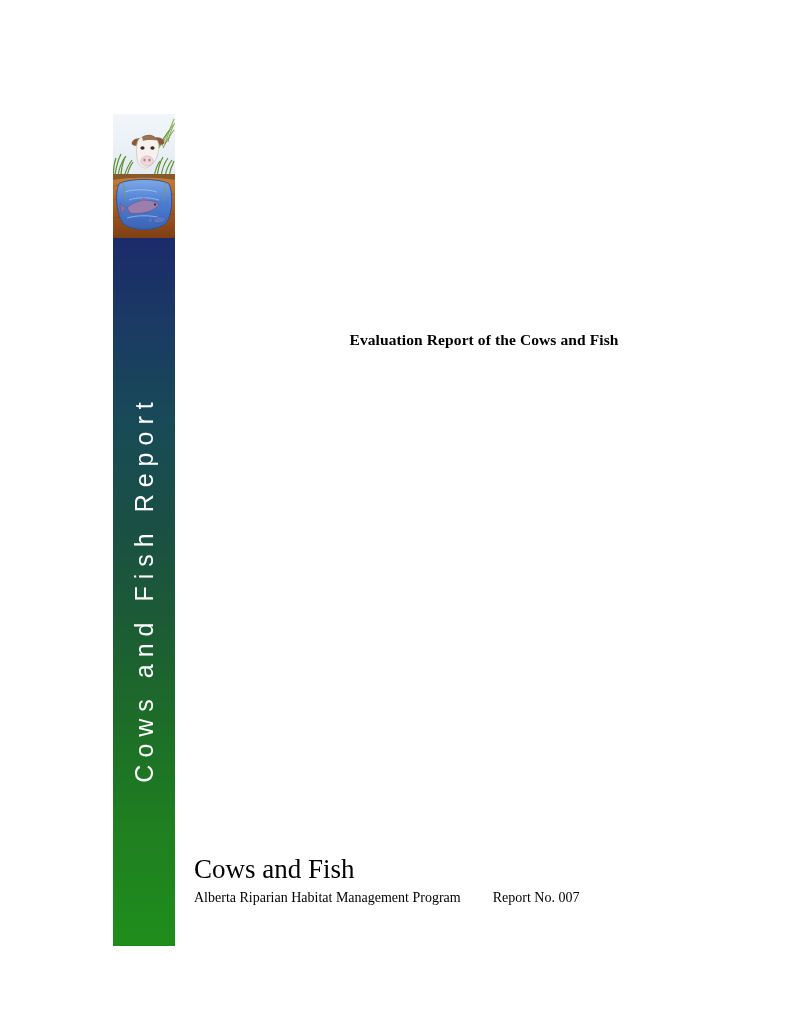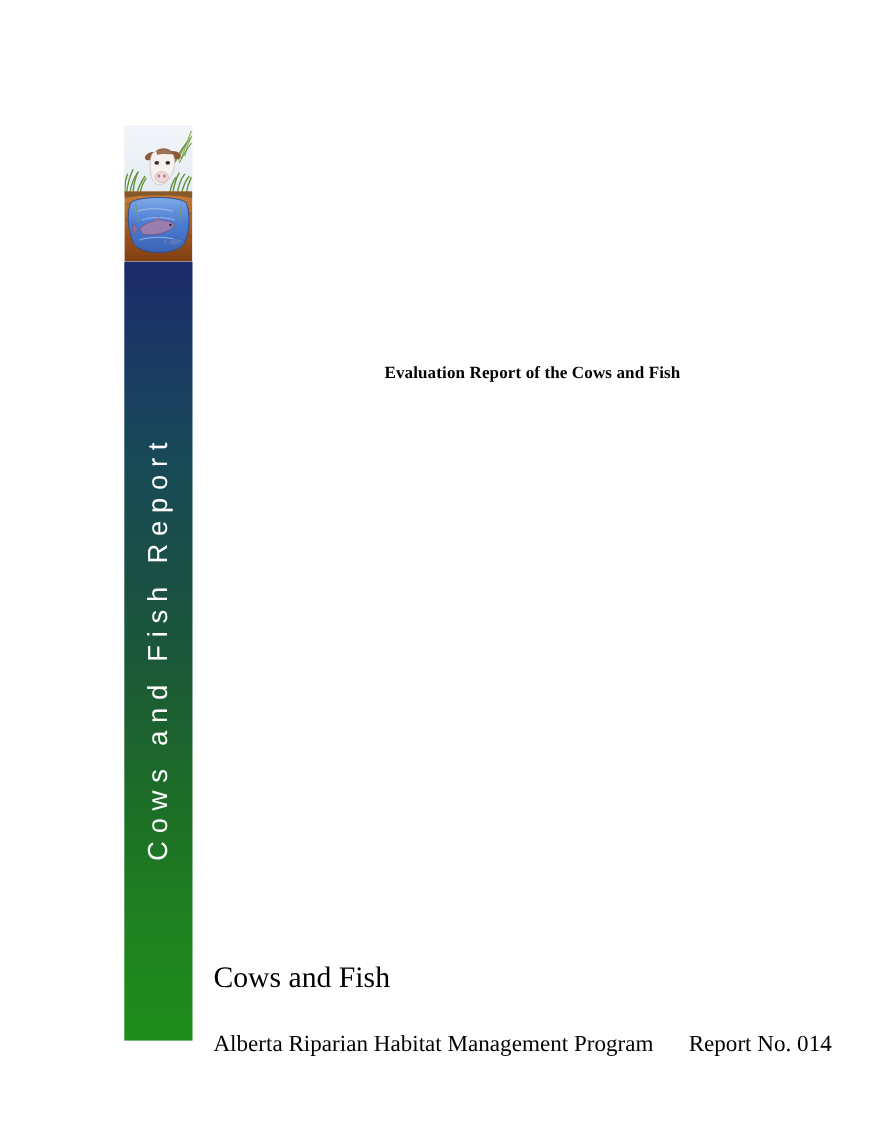--- a/index.html
+++ b/index.html
@@ -108,41 +108,40 @@
     font-size: 15.5px;
     line-height: 20px;
     letter-spacing: 0.1px;
     color: #000000;
   }
 
   
   .imprint {
     position: absolute;
     left: 194px;
-    top: 872px;
+    top: 853px;
     width: 580px;
   }
   .imprint-title {
     font-family: "Liberation Serif", serif;
     font-size: 27px;
     line-height: 32px;
     font-weight: 400;
     color: #000000;
     white-space: nowrap;
   }
   .imprint-sub {
     display: flex;
     align-items: baseline;
     font-family: "Liberation Serif", serif;
-    font-size: 21px;
+    font-size: 14px;
     line-height: 26px;
     font-weight: 400;
     color: #000000;
     white-space: nowrap;
-    margin-top: 31px;
   }
   .imprint-program { }
   .imprint-report {
     margin-left: 32px;
   }
 </style>
 </head>
 <body>
 
 <div class="page">
@@ -267,17 +266,17 @@
   </div>
 
   <div class="title-block">
     <div class="title-line">Evaluation Report of the Cows and Fish</div>
   </div>
 
   <div class="imprint">
     <div class="imprint-title">Cows and Fish</div>
     <div class="imprint-sub">
       <span class="imprint-program">Alberta Riparian Habitat Management Program</span>
-      <span class="imprint-report">Report No. 014</span>
+      <span class="imprint-report">Report No. 007</span>
     </div>
   </div>
 
 </div>
 
 </body></html>

